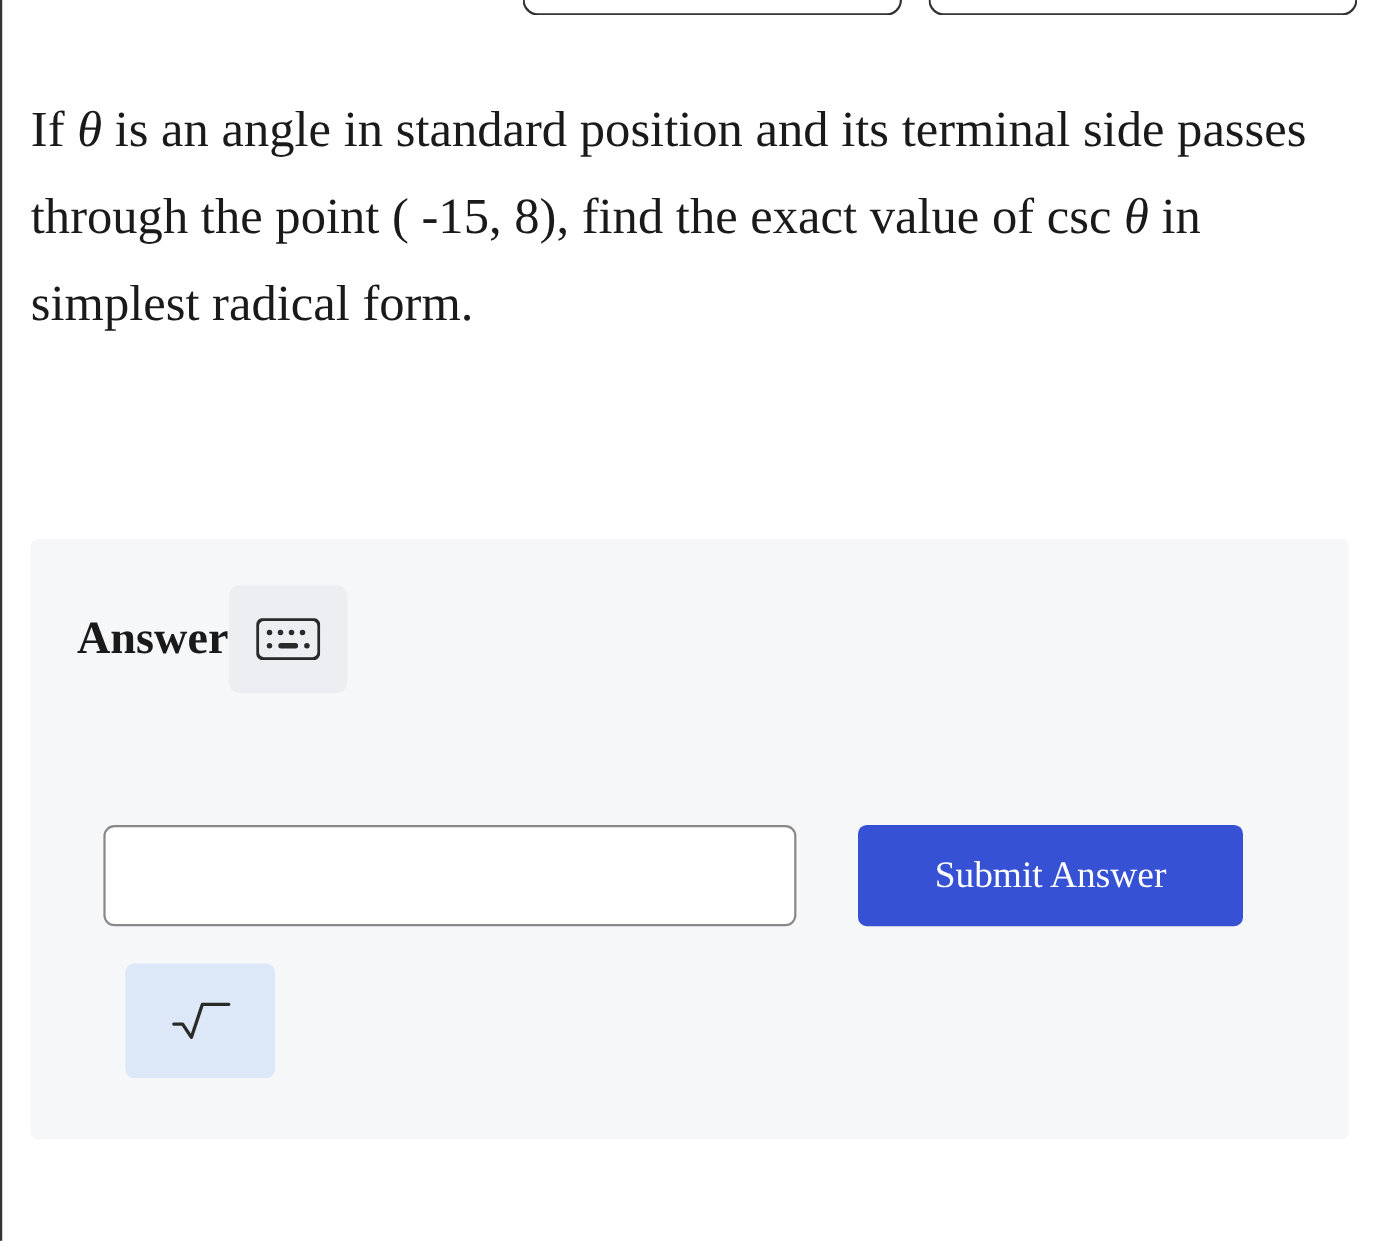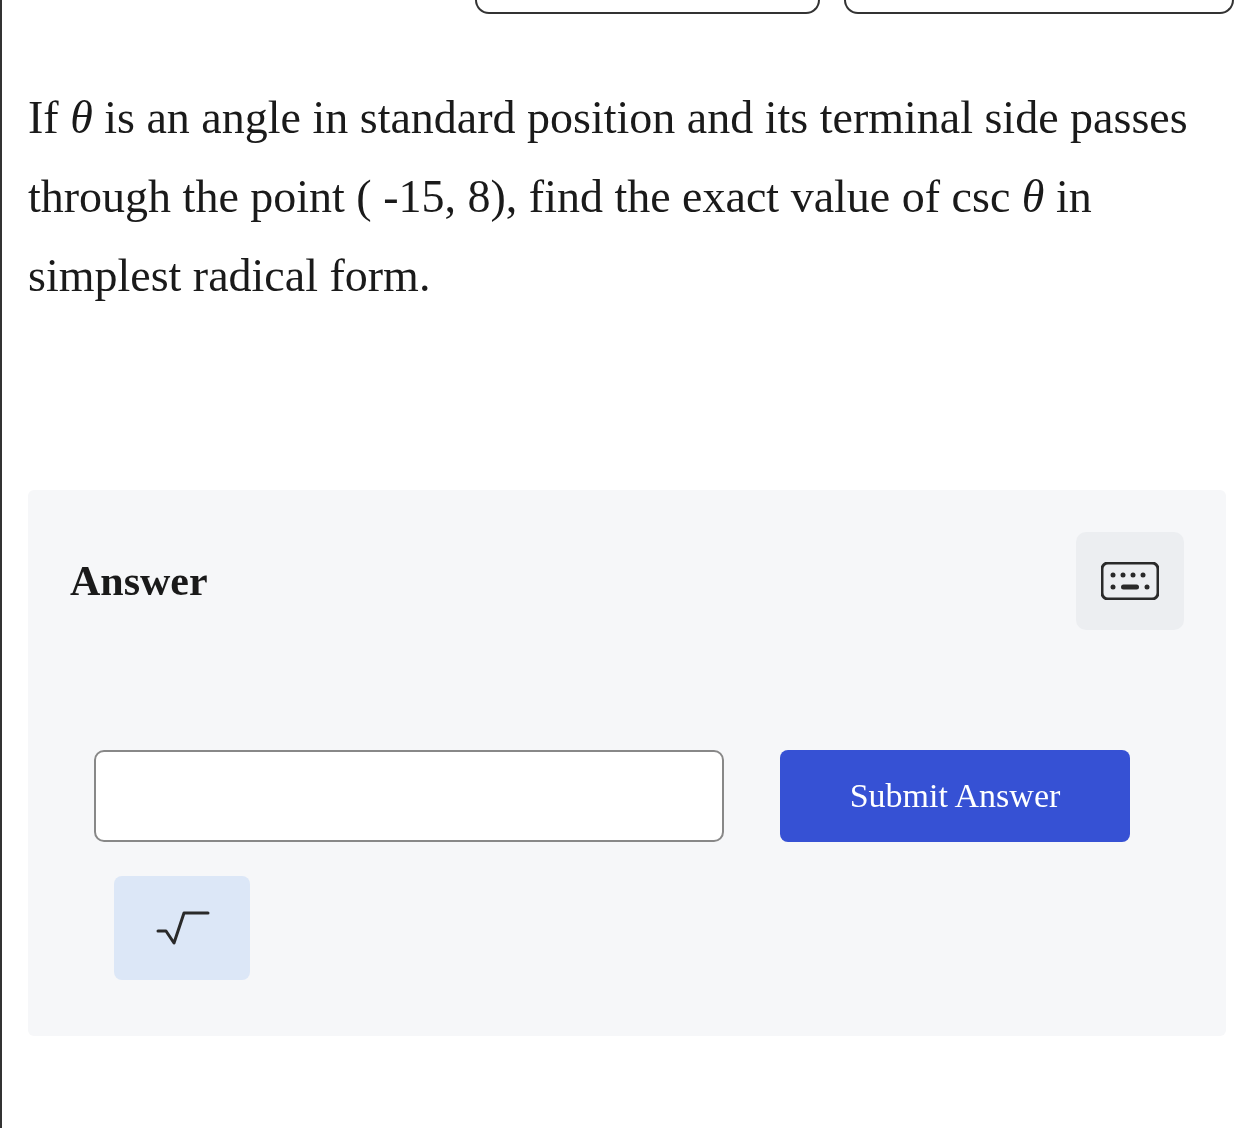--- a/index.html
+++ b/index.html
@@ -50,21 +50,20 @@
       position: absolute;
       top: 490px;
       left: 26px;
       right: 34px;
       background: #f6f7f9;
       border-radius: 6px;
       padding: 42px 42px 56px 42px;
     }
     .answer-header {
       display: flex;
-      justify-content: space-between;
       align-items: center;
       margin-bottom: 120px;
     }
     .answer-label {
       font-size: 42px;
       font-weight: bold;
       color: #1a1a1a;
     }
     .keyboard-button {
       width: 108px;

